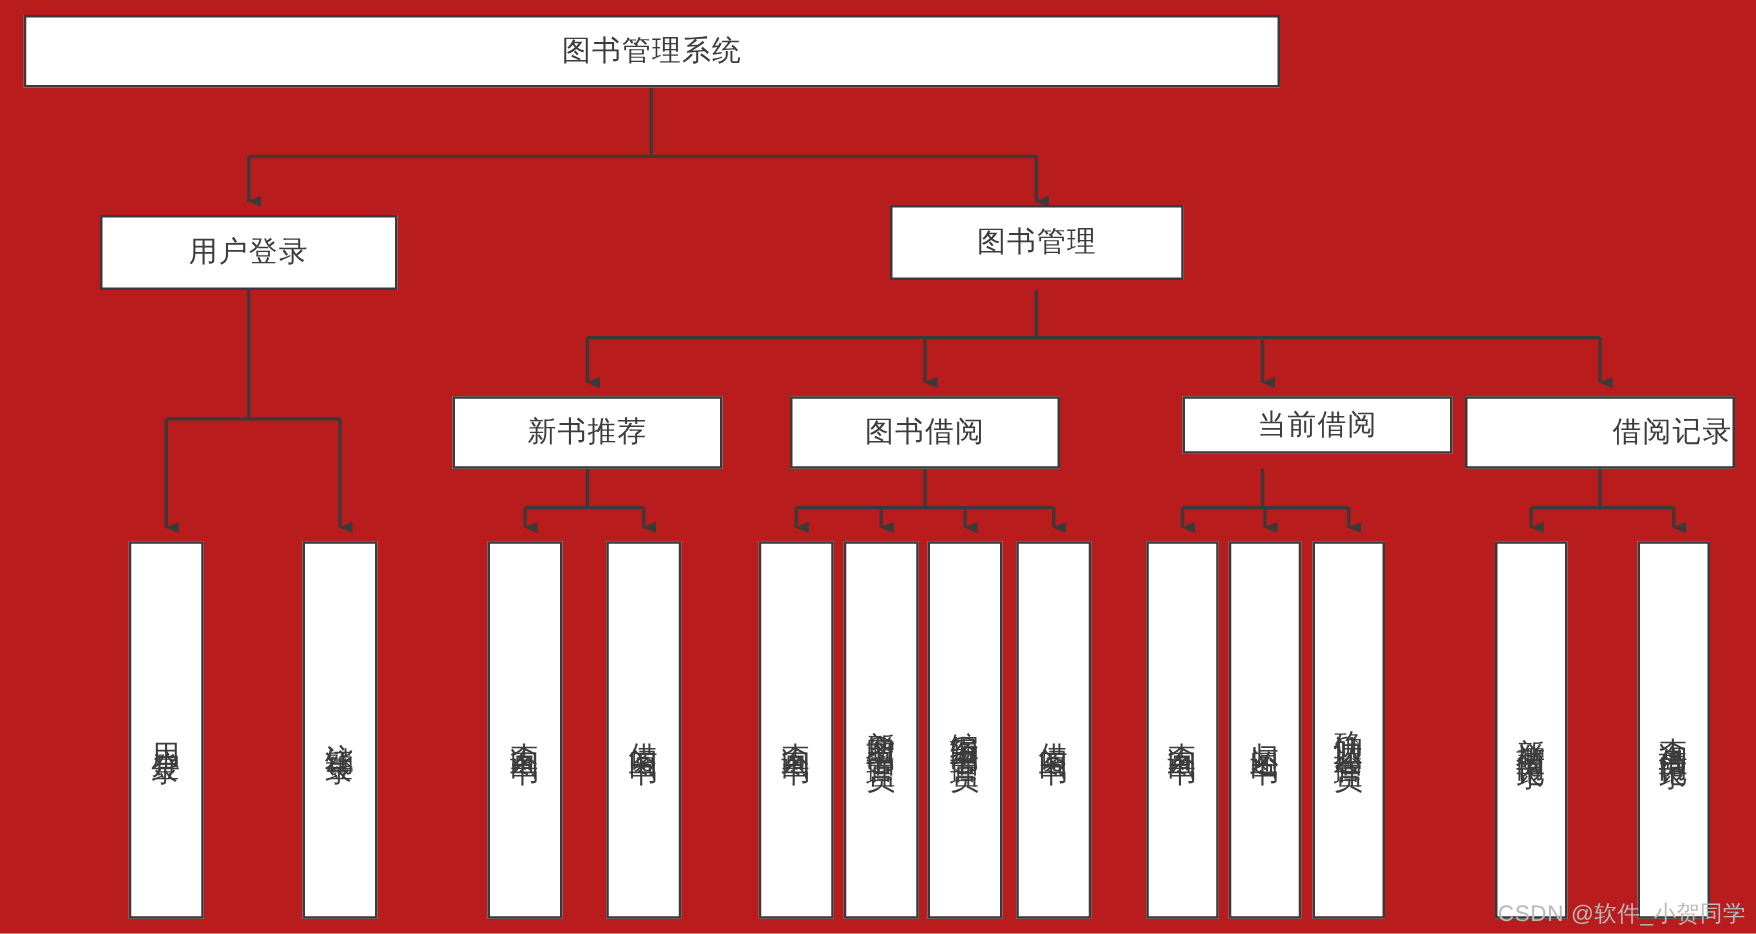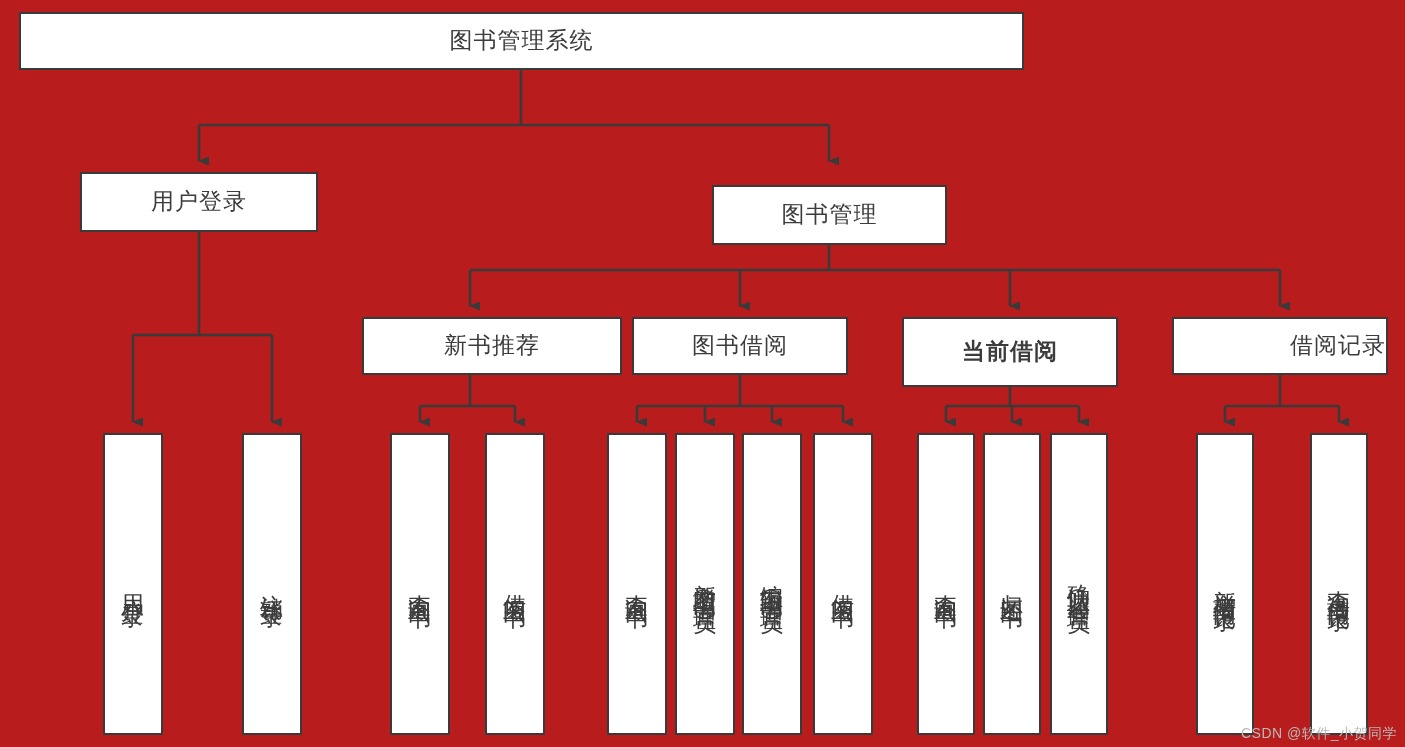--- a/index.html
+++ b/index.html
@@ -51,21 +51,21 @@
     letter-spacing: 4px;
     line-height: 1.05;
     white-space: nowrap;
     display: block;
     color: #3c3c3c;
   }
   #watermark {
     position: absolute;
     right: 8px;
     bottom: 4px;
-    font-size: 14px;
+    font-size: 18px;
     color: #b9b9b9;
     z-index: 5;
     white-space: nowrap;
     letter-spacing: 0.5px;
   }
 </style>
 </head>
 <body>
 
 <div id="canvas">
@@ -113,30 +113,30 @@
       </g>
   </svg>
 
   <div id="nodes">
       <div class="node h" style="left: 19px; top: 12px; width: 1005px; height: 58px;">
         <span>图书管理系统</span>
       </div>
       <div class="node h" style="left: 80px; top: 172px; width: 238px; height: 60px;">
         <span>用户登录</span>
       </div>
-      <div class="node h" style="left: 712px; top: 185px; width: 235px; height: 60px;">
+      <div class="node h" style="left: 712px; top: 164px; width: 235px; height: 60px;">
         <span>图书管理</span>
       </div>
-      <div class="node h" style="left: 362px; top: 317px; width: 260px; height: 58px; font-family: Liberation Serif, serif;">
+      <div class="node h" style="left: 362px; top: 317px; width: 216px; height: 58px; font-family: Liberation Serif, serif;">
         <span>新书推荐</span>
       </div>
       <div class="node h" style="left: 632px; top: 317px; width: 216px; height: 58px; font-family: Liberation Serif, serif;">
         <span>图书借阅</span>
       </div>
-      <div class="node h" style="left: 902px; top: 317px; width: 216px; height: 70px; font-weight: bold;">
+      <div class="node h" style="left: 946px; top: 317px; width: 216px; height: 46px;">
         <span>当前借阅</span>
       </div>
       <div class="node h" style="left: 1172px; top: 317px; width: 216px; height: 58px; justify-content: flex-end;">
         <span>借阅记录</span>
       </div>
       <div class="node v" style="left: 103px; top: 433px; width: 60px; height: 302px;">
         <span class="vtext">用户登录</span>
       </div>
       <div class="node v" style="left: 242px; top: 433px; width: 60px; height: 302px;">
         <span class="vtext">注销登录</span>

